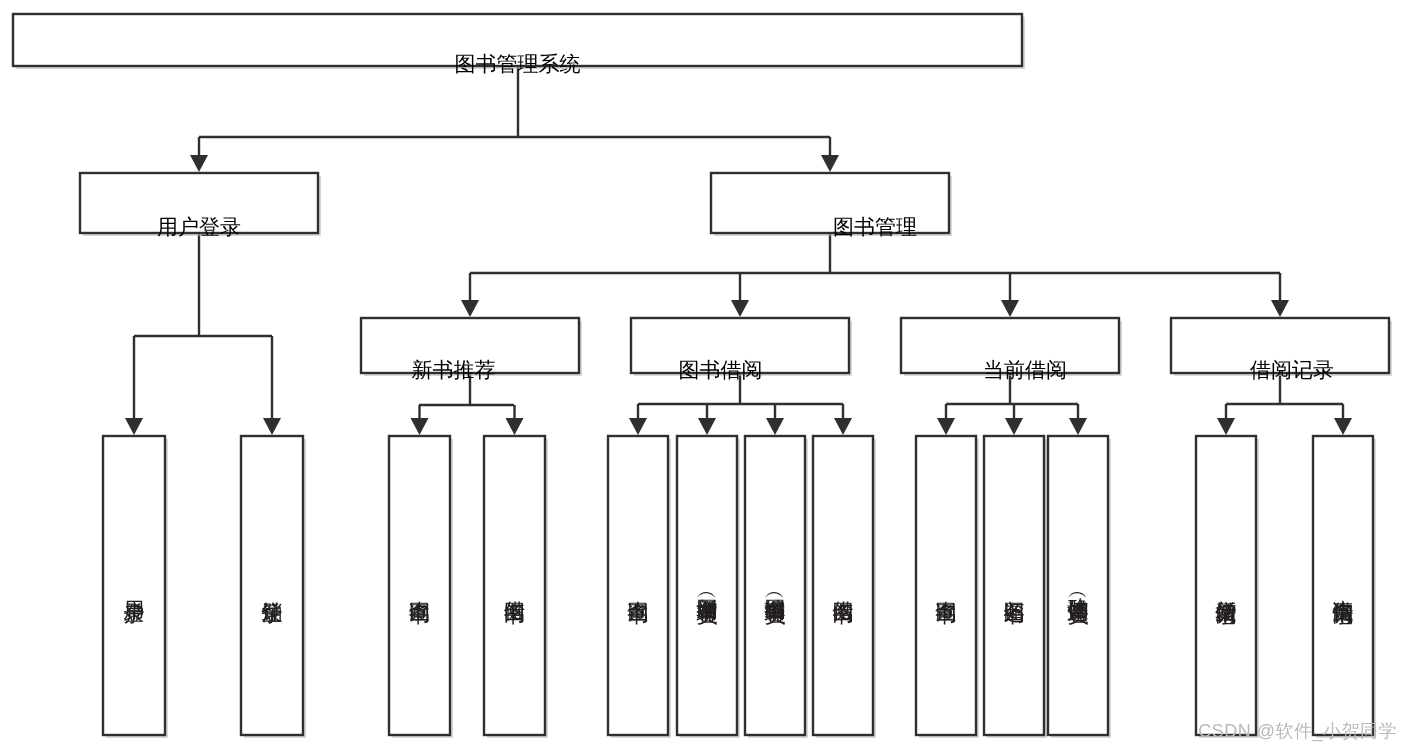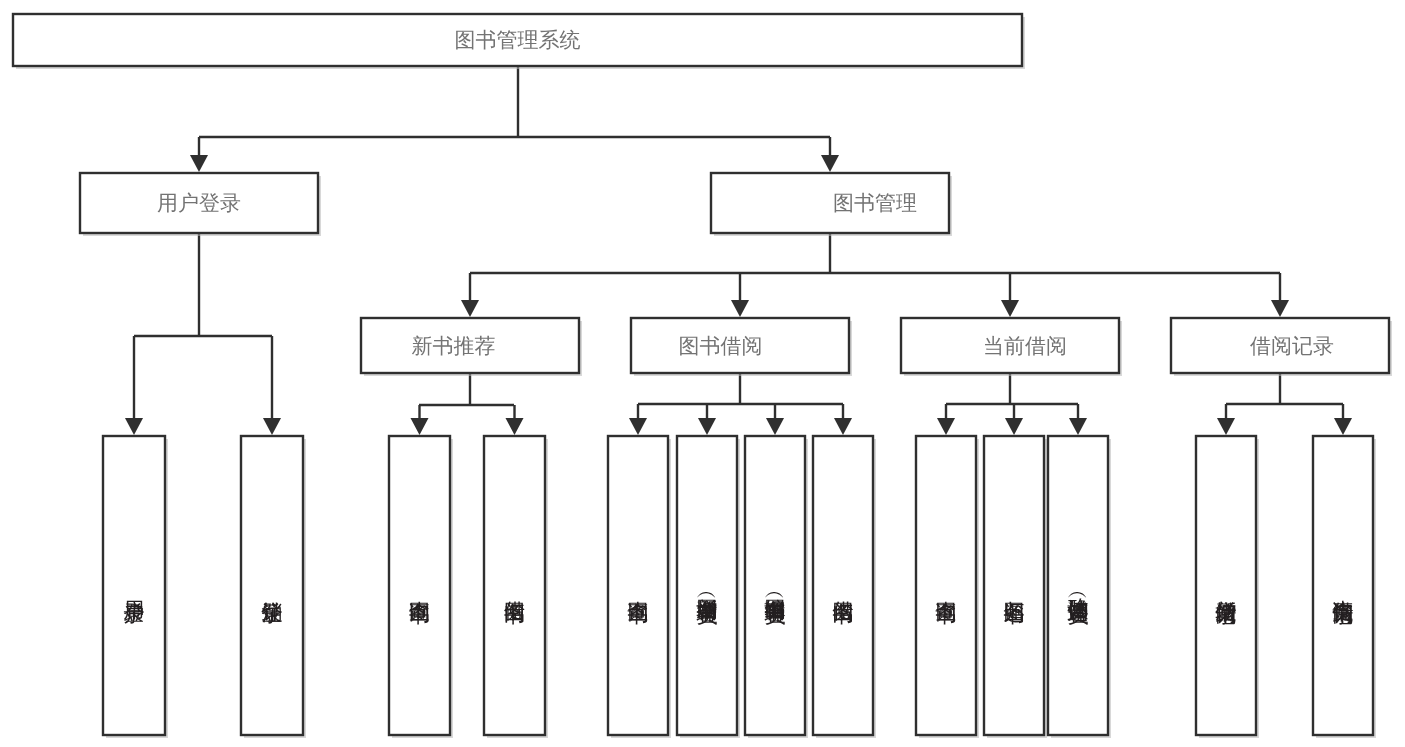--- a/index.html
+++ b/index.html
@@ -58,24 +58,25 @@
     white-space: nowrap;
     pointer-events: none;
     font-family: "Liberation Sans", "DejaVu Sans", sans-serif;
   }
   .htext-wrap {
     position: absolute;
     display: flex;
     align-items: center;
     justify-content: center;
     font-size: 21px;
-    color: #737373;
+    color: #000000;
     white-space: nowrap;
     pointer-events: none;
     font-family: Liberation Sans, sans-serif;
+    margin-top: 24px;
   }
   .watermark {
     position: absolute;
     right: 8px;
     bottom: 4px;
     font-size: 18px;
     color: #b9b9b9;
     font-family: "Liberation Sans", "DejaVu Sans", sans-serif;
     letter-spacing: 0.5px;
     user-select: none;
@@ -252,13 +253,14 @@
       <div class="vtext-wrap" style="left: 608px; top: 436px; width: 60px; height: 299px;">查询图书</div>
       <div class="vtext-wrap" style="left: 677px; top: 436px; width: 60px; height: 299px;">新增图书（管理员）</div>
       <div class="vtext-wrap" style="left: 745px; top: 436px; width: 60px; height: 299px;">编辑图书（管理员）</div>
       <div class="vtext-wrap" style="left: 813px; top: 436px; width: 60px; height: 299px;">借阅图书</div>
       <div class="vtext-wrap" style="left: 916px; top: 436px; width: 60px; height: 299px;">查询图书</div>
       <div class="vtext-wrap" style="left: 984px; top: 436px; width: 60px; height: 299px;">归还图书</div>
       <div class="vtext-wrap" style="left: 1048px; top: 436px; width: 60px; height: 299px;">确认归还（管理员）</div>
       <div class="vtext-wrap" style="left: 1196px; top: 436px; width: 60px; height: 299px;">新增借阅记录</div>
       <div class="vtext-wrap" style="left: 1313px; top: 436px; width: 60px; height: 299px;">查询借阅记录</div>
     </div>
+  <div class="watermark">CSDN @软件_小贺同学</div>
 </div>
 
 </body></html>

